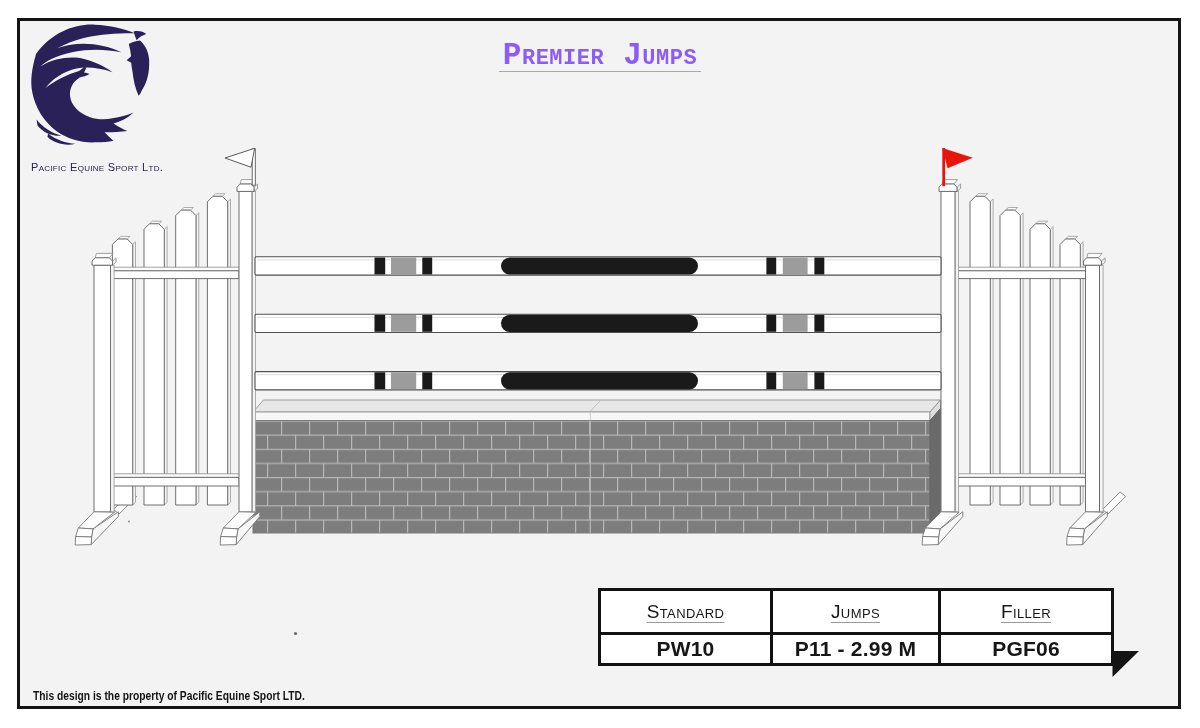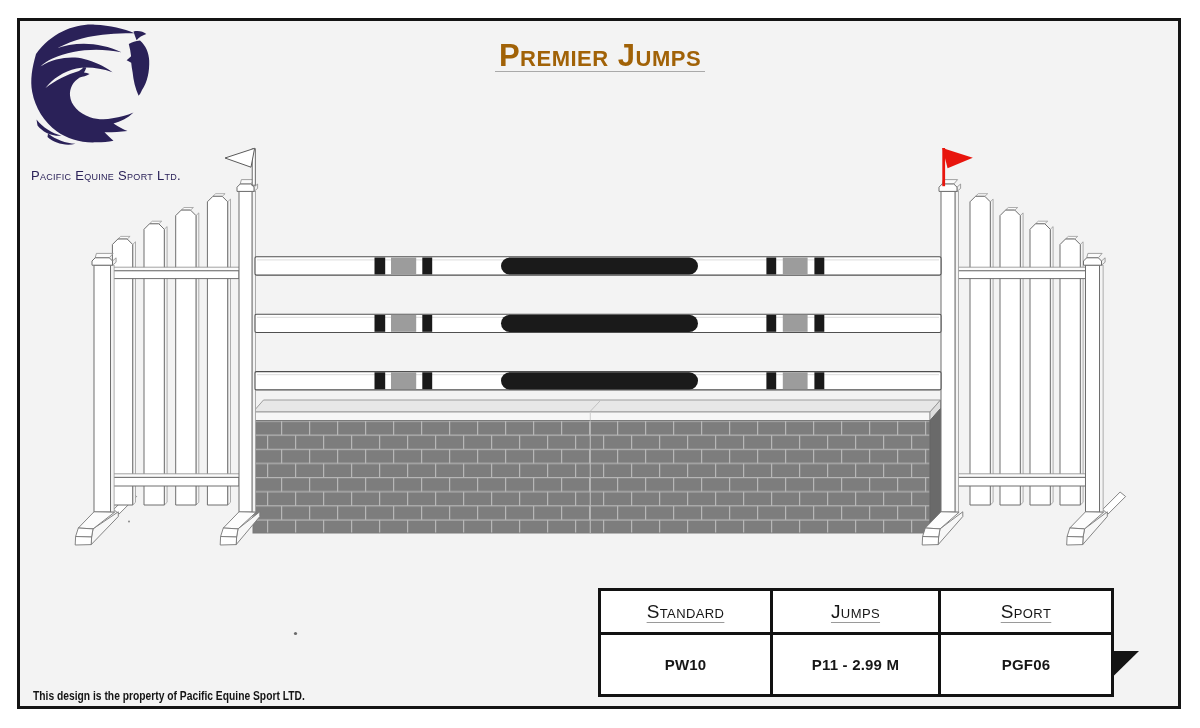--- a/index.html
+++ b/index.html
@@ -3,37 +3,37 @@
 <meta charset="utf-8">
 <style>
   * { margin:0; padding:0; box-sizing:border-box; }
   html,body { width:1200px; height:728px; background:#ffffff; overflow:hidden;
               font-family:"Liberation Sans", sans-serif; }
   .stage { position:relative; width:1200px; height:728px; }
   .sheet { position:absolute; left:17px; top:18px; width:1164px; height:691px;
            border:3px solid #141414; background:#f3f3f3; }
   .scene { position:absolute; left:0; top:0; z-index:5; pointer-events:none; }
   .logo-wrap { position:absolute; left:28px; top:22px; z-index:3; }
-  .company { position:absolute; left:31px; top:168px; z-index:3;
-             font-size:13px; letter-spacing:0.3px; color:#2a2158;
+  .company { position:absolute; left:31px; top:161px; z-index:3;
+             font-size:11px; letter-spacing:0.3px; color:#2a2158;
              font-variant:small-caps; white-space:nowrap; }
   .title-row { position:absolute; left:0; top:40px; width:1200px; text-align:center; z-index:3; }
   .title { display:inline-block; font-size:31px; line-height:1; font-weight:700;
-           letter-spacing:0.5px; color:#a16207; font-variant:small-caps;
-           border-bottom:1.6px solid #a9a9a9; padding:0 4px 0 4px; }
+           letter-spacing:0.5px; color:#8b5cf6; font-variant:small-caps;
+           border-bottom:1.6px solid #a9a9a9; padding:0 4px 0 4px;font-family:Liberation Mono, monospace; }
   .spec { position:absolute; left:598px; top:588px; z-index:4;
-          width:516px; height:109px; border-collapse:collapse; table-layout:fixed;
+          width:516px; height:78px; border-collapse:collapse; table-layout:fixed;
           background:#ffffff; }
   .spec td { border:3.5px solid #121212; text-align:center; vertical-align:middle;
              color:#161616; }
   .spec tr.hdr td { font-size:19px; font-weight:400; font-variant:small-caps;
                     letter-spacing:0.4px; height:44px; }
   .spec tr.hdr td span { text-decoration:underline; text-decoration-color:#9a9a9a;
                          text-decoration-thickness:1px; text-underline-offset:3.5px; }
-  .spec tr.val td { font-size:15px; font-weight:700; letter-spacing:0.2px; }
+  .spec tr.val td { font-size:21px; font-weight:700; letter-spacing:0.2px; }
   .footer-note { position:absolute; left:33px; top:689.5px; z-index:3;
                  font-size:12.4px; line-height:1; font-weight:700; color:#141414;
                  transform:scaleX(0.83); transform-origin:0 0; white-space:nowrap; }
 </style>
 </head>
 <body>
 
 <div class="stage">
   <div class="sheet"></div>
 
@@ -50,21 +50,21 @@
 
   <div class="title-row">
     <span class="title">Premier Jumps</span>
   </div>
 
   <table class="spec">
     <tbody>
         <tr class="hdr">
       <td style="width:172px"><span>Standard</span></td>
       <td style="width:168px"><span>Jumps</span></td>
-      <td><span>Sport</span></td>
+      <td><span>Filler</span></td>
     </tr>
     <tr class="val">
       <td>PW10</td>
       <td>P11 - 2.99 M</td>
       <td>PGF06</td>
     </tr>
   </tbody>
     </table>
 
   <div class="footer-note">This design is the property of Pacific Equine Sport LTD.</div>

